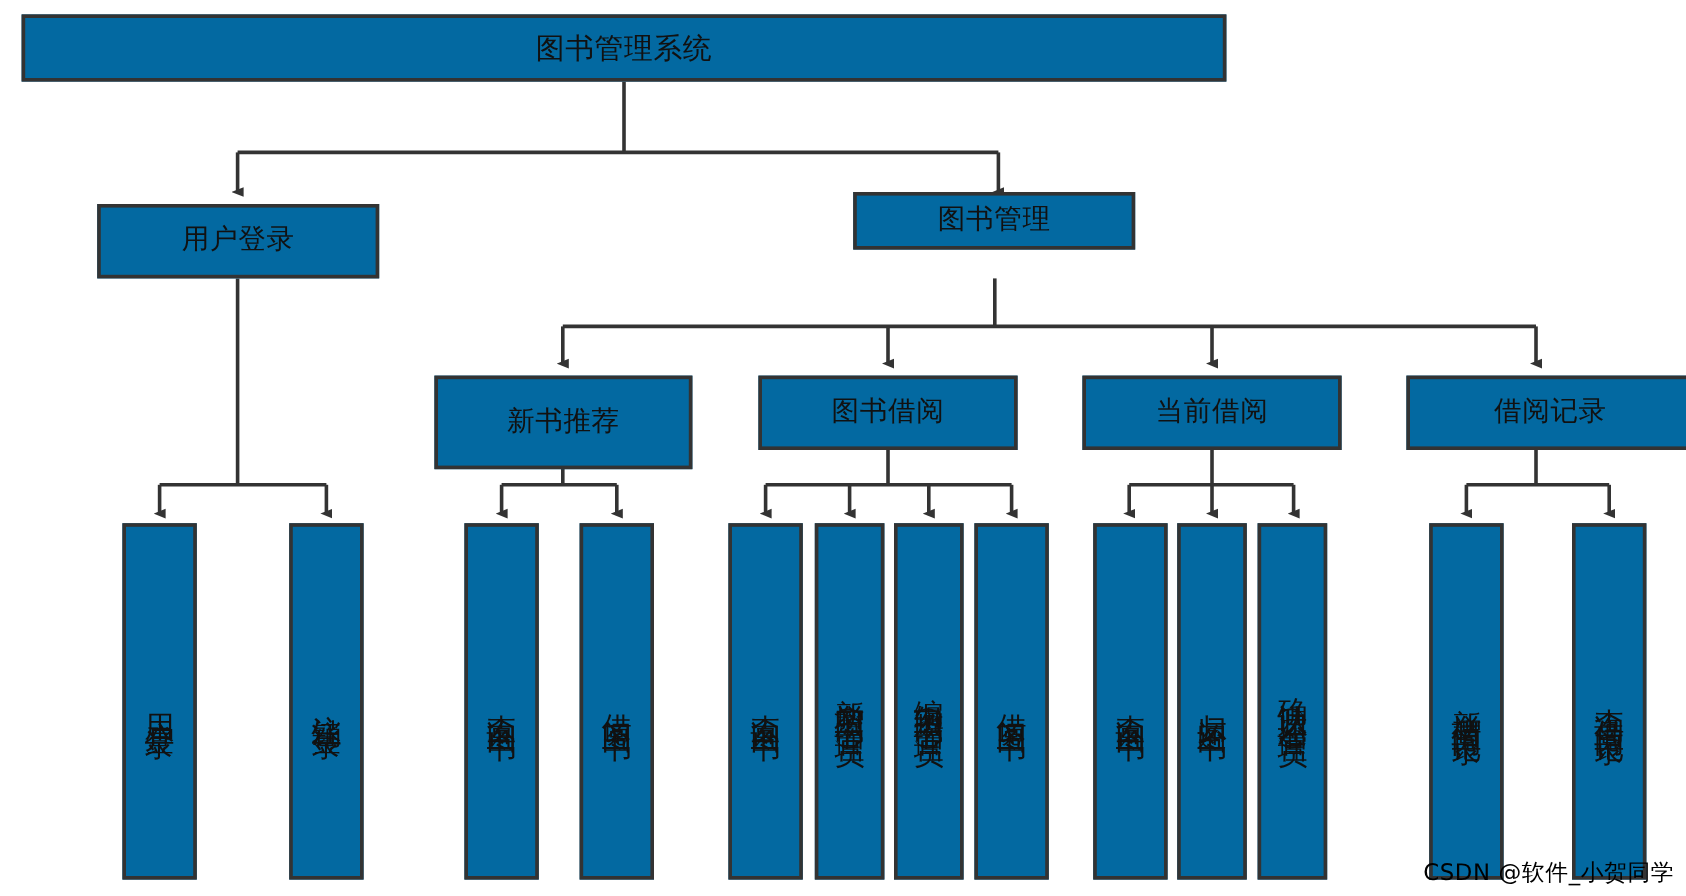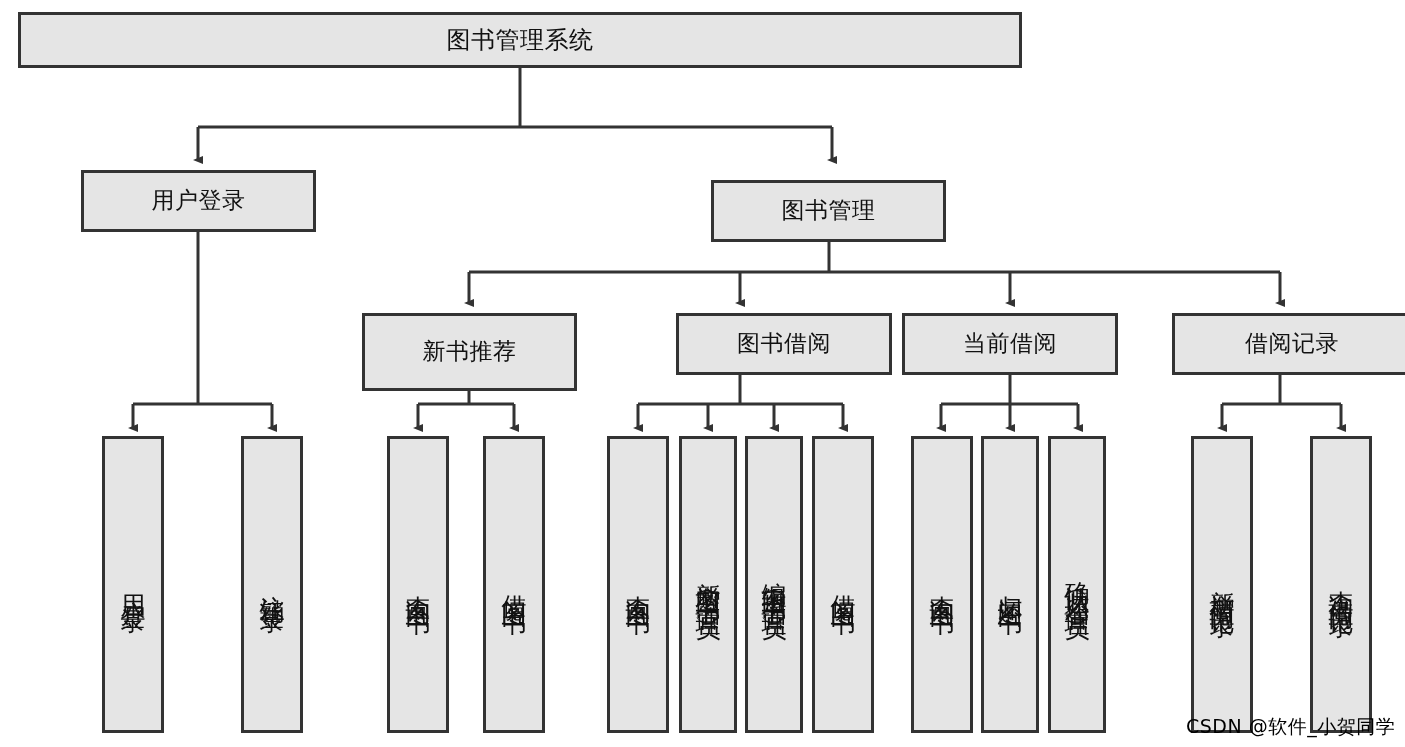--- a/index.html
+++ b/index.html
@@ -22,21 +22,21 @@
     left: 0;
     top: 0;
     width: 1405px;
     height: 747px;
     pointer-events: none;
   }
   .node {
     position: absolute;
     box-sizing: border-box;
     border: 3px solid #333333;
-    background: #e5e5e5;
+    background: #0369a1;
     display: flex;
     align-items: center;
     justify-content: center;
     color: #111111;
   }
   .node .label {
     display: block;
     text-align: center;
     line-height: 1.18;
   }
@@ -128,28 +128,28 @@
     </g>
   </svg>
 
   <div class="node h root" style="left:18px; top:12px; width:1004px; height:56px;">
     <span class="label">图书管理系统</span>
   </div>
 
   <div class="node h" style="left:81px; top:170px; width:235px; height:62px;">
     <span class="label">用户登录</span>
   </div>
-  <div class="node h" style="left:711px; top:180px; width:235px; height:62px;">
+  <div class="node h" style="left:711px; top:160px; width:235px; height:48px;">
     <span class="label">图书管理</span>
   </div>
 
   <div class="node h" style="left:362px; top:313px; width:215px; height:78px;">
     <span class="label">新书推荐</span>
   </div>
-  <div class="node h" style="left:632px; top:313px; width:216px; height:62px;margin-left:44px;">
+  <div class="node h" style="left:632px; top:313px; width:216px; height:62px;">
     <span class="label">图书借阅</span>
   </div>
   <div class="node h" style="left:902px; top:313px; width:216px; height:62px;">
     <span class="label">当前借阅</span>
   </div>
   <div class="node h" style="left:1172px; top:313px; width:240px; height:62px;">
     <span class="label">借阅记录</span>
   </div>
 
   <div class="node v" style="left:102px; top:436px; width:62px; height:297px;">

